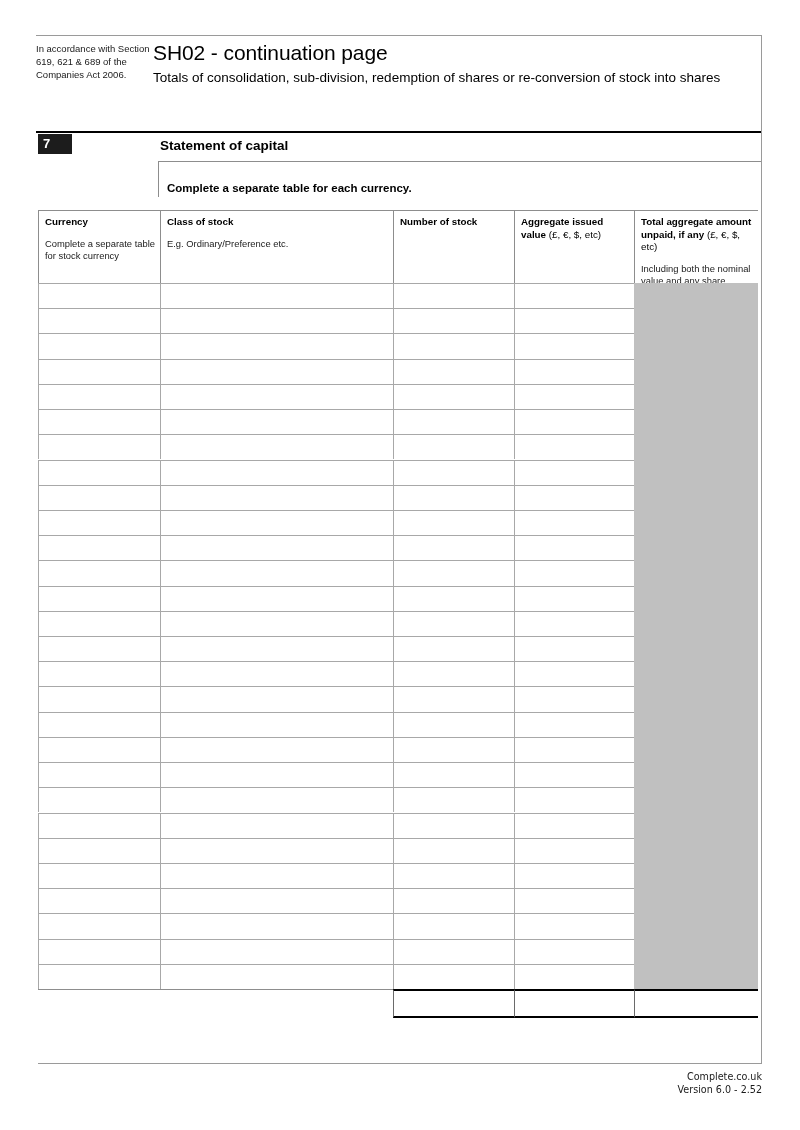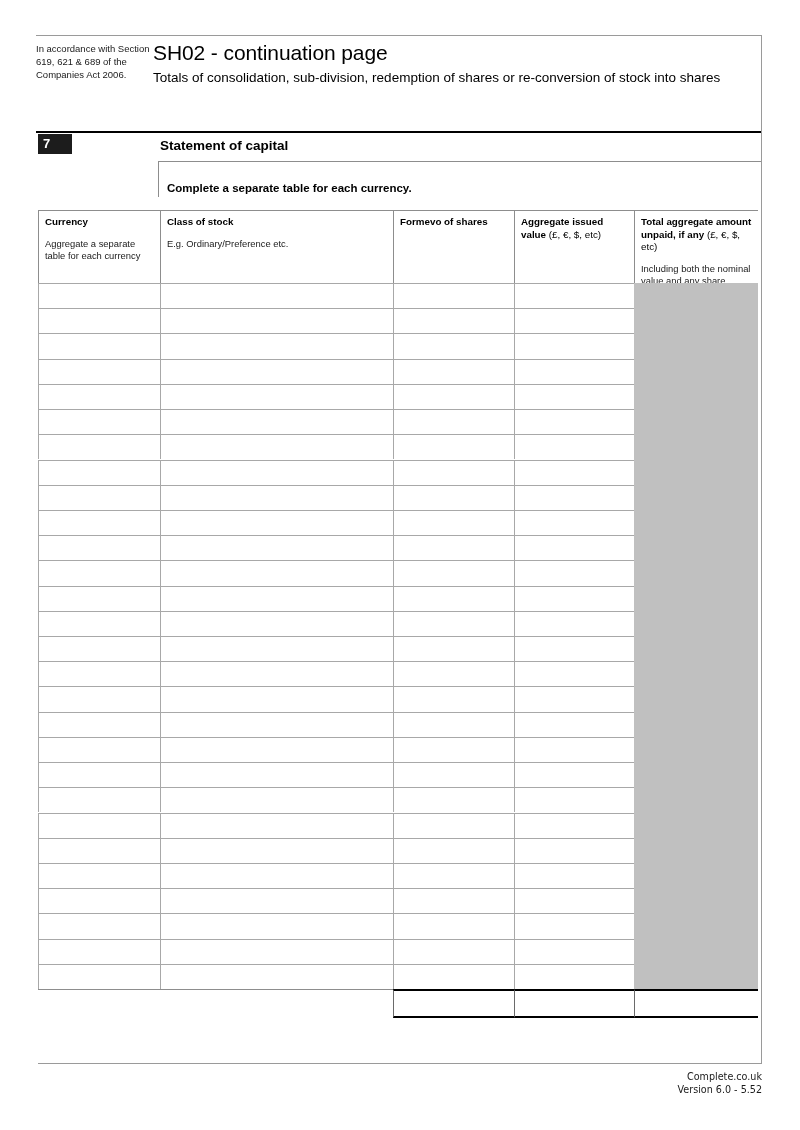--- a/index.html
+++ b/index.html
@@ -306,32 +306,32 @@
   <div class="instr-box">
     <div class="instr-line l2">Complete a separate table for each currency.</div>
   </div>
 
   <div class="tbl">
 
     <div class="thead">
       <div class="th th-c1">
         <div class="th-inner">
           <div class="th-title">Currency</div>
-          <div class="th-sub">Aggregate a separate table for each currency</div>
+          <div class="th-sub">Complete a separate table for stock currency</div>
         </div>
       </div>
       <div class="th th-c2">
         <div class="th-inner">
           <div class="th-title">Class of stock</div>
           <div class="th-sub">E.g. Ordinary/Preference etc.</div>
         </div>
       </div>
       <div class="th th-c3">
         <div class="th-inner">
-          <div class="th-title">Formevo of shares</div>
+          <div class="th-title">Number of stock</div>
         </div>
       </div>
       <div class="th th-c4">
         <div class="th-inner">
           <div class="th-title">
             <span>Aggregate issued value</span>
             <span class="reg">(£, €, $, etc)</span>
           </div>
         </div>
       </div>
@@ -523,16 +523,16 @@
       <div class="totals-rule"></div>
       <div class="totals-cell t1"></div>
       <div class="totals-cell t2"></div>
       <div class="totals-cell t3"></div>
     </div>
 
   </div>
 
   <div class="footer">
     <div>Complete.co.uk</div>
-    <div>Version 6.0 - 5.52</div>
+    <div>Version 6.0 - 2.52</div>
   </div>
 
 </div>
 
 </body></html>

